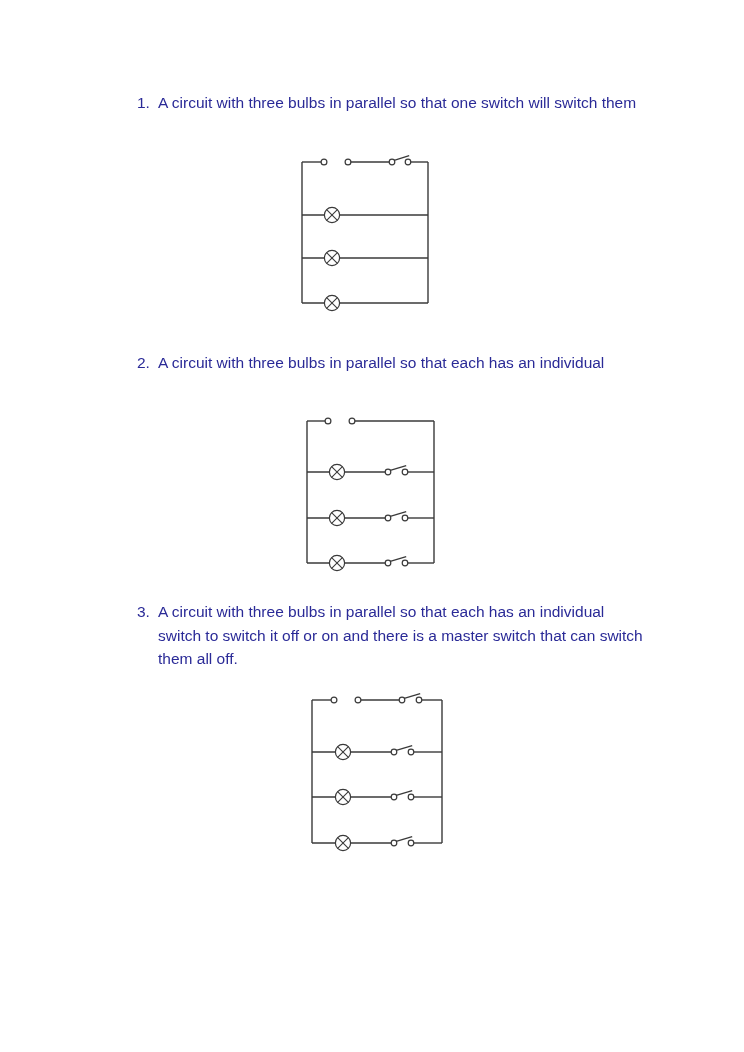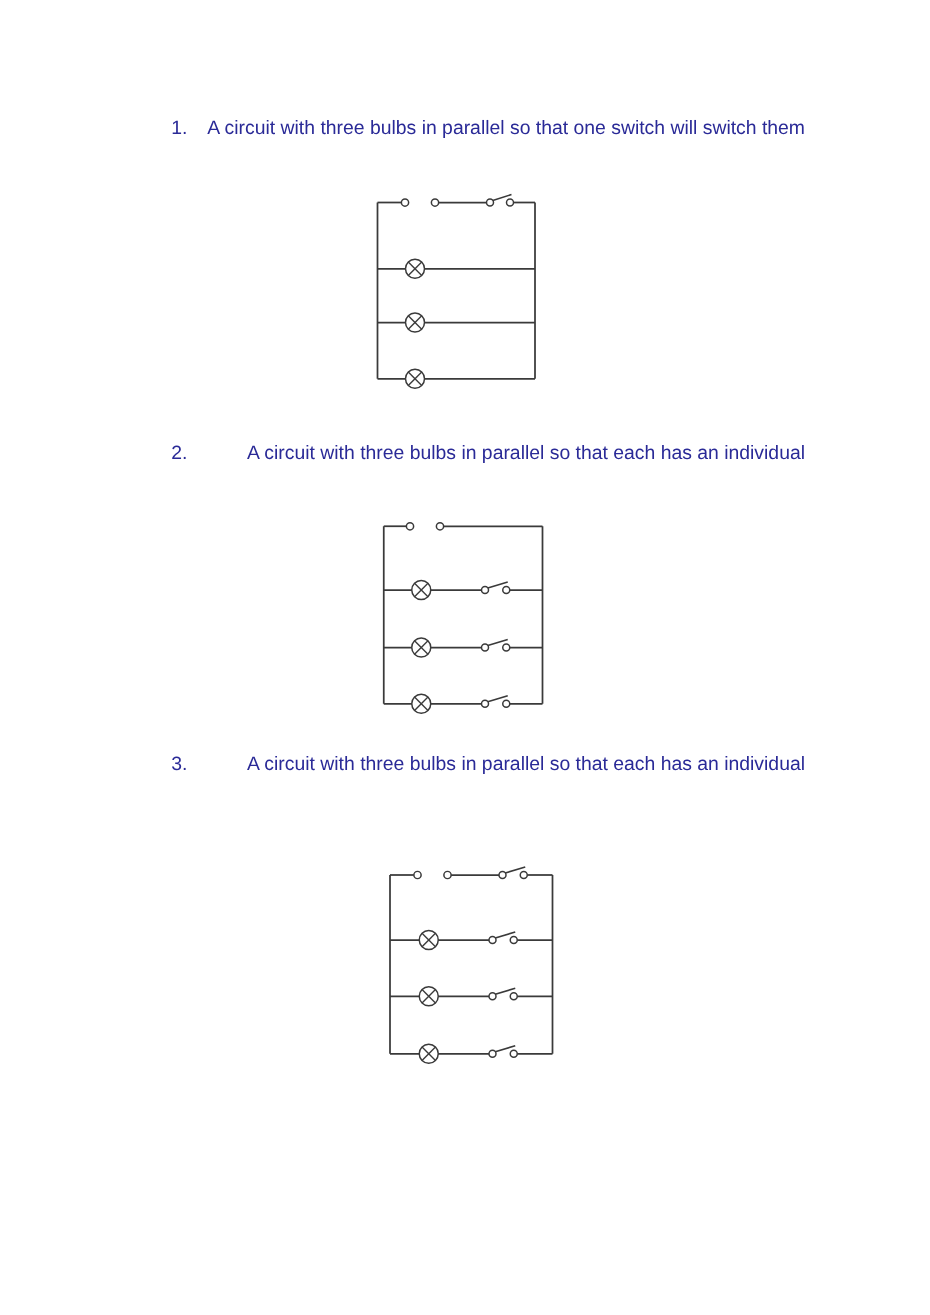--- a/index.html
+++ b/index.html
@@ -14,21 +14,21 @@
   .item {
     position: absolute;
     left: 137px;
     display: flex;
     align-items: flex-start;
     color: var(--text-color, #2a2a97);
     font-size: 15.5px;
     line-height: 23.5px;
   }
   .item .num { width: 21px; flex: none; }
-  .item .lines { width: 486px; text-align: right; }
+  .item .lines { width: 486px; }
   #diagrams {
     position: absolute;
     left: 0;
     top: 0;
     width: 744px;
     height: 1052px;
   }
 </style>
 </head>
 <body>
@@ -46,20 +46,22 @@
     <span class="num">2.</span>
     <div class="lines">
       <div class="line">A circuit with three bulbs in parallel so that each has an individual</div>
     </div>
   </section>
 
   <section class="item" style="top:600px">
     <span class="num">3.</span>
     <div class="lines">
       <div class="line">A circuit with three bulbs in parallel so that each has an individual</div>
+      <div class="line">switch to switch it off or on and there is a master switch that can switch</div>
+      <div class="line">them all off.</div>
     </div>
   </section>
 
   <svg id="diagrams" viewBox="0 0 744 1052" xmlns="http://www.w3.org/2000/svg">
       <g>
         <line x1="302" y1="162" x2="302" y2="303" stroke="#3a3a3a" stroke-width="1.4"></line>
         <line x1="428" y1="162" x2="428" y2="303" stroke="#3a3a3a" stroke-width="1.4"></line>
         <line x1="302" y1="162" x2="321.1" y2="162" stroke="#3a3a3a" stroke-width="1.4"></line>
         <circle cx="324" cy="162" r="2.9" fill="#ffffff" stroke="#3a3a3a" stroke-width="1.2"></circle>
         <circle cx="348" cy="162" r="2.9" fill="#ffffff" stroke="#3a3a3a" stroke-width="1.2"></circle>

